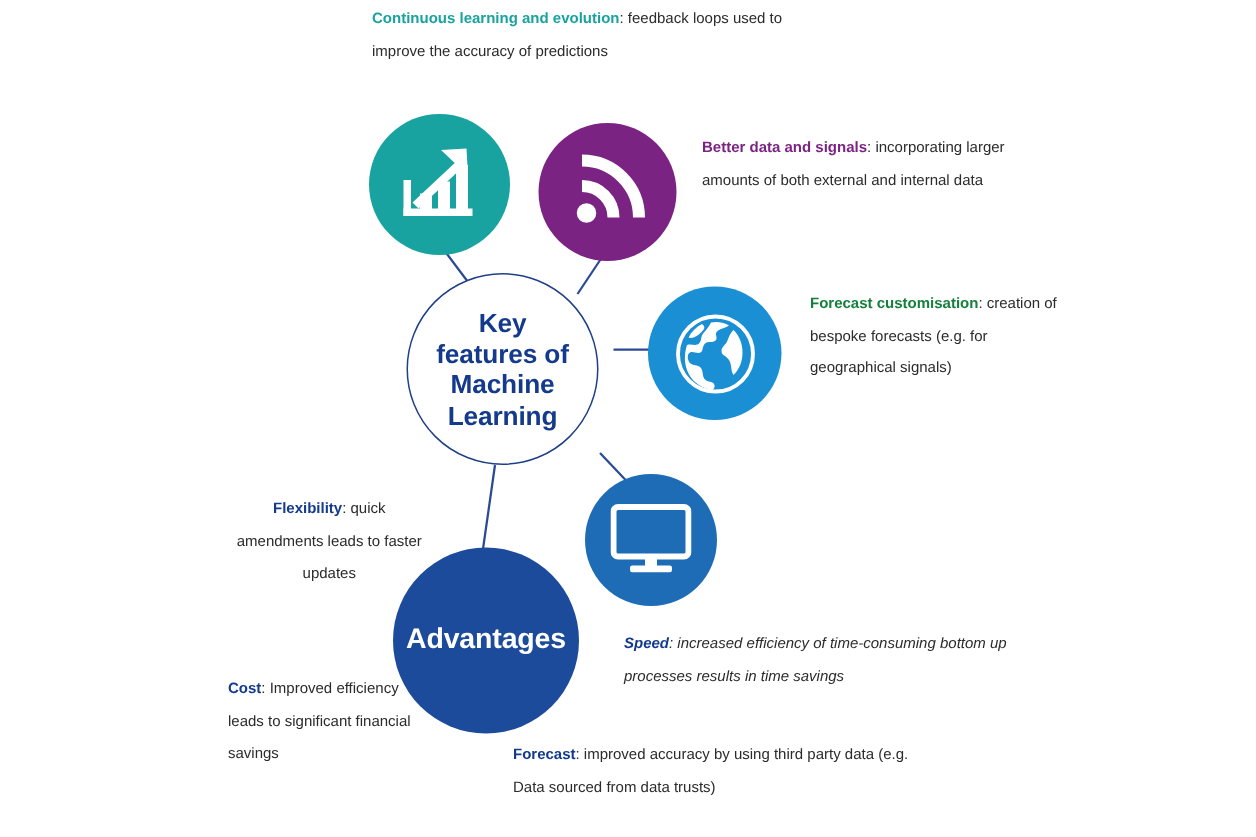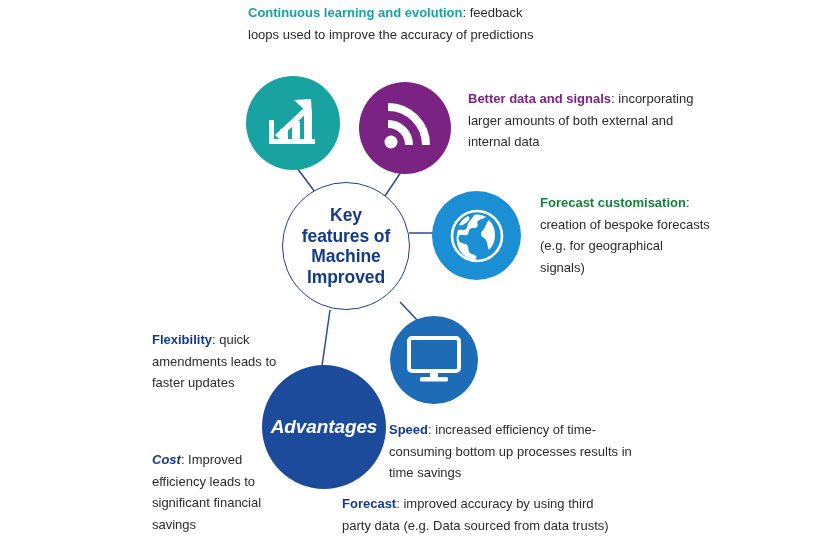--- a/index.html
+++ b/index.html
@@ -34,21 +34,21 @@
     box-sizing: border-box;
   }
   .icon-circle {
     display: flex;
     align-items: center;
     justify-content: center;
   }
   .icon-circle svg { display: block; }
 
   #hub {
-    left: 282px;
+    left: 271px;
     top: 182px;
     width: 128px;
     height: 128px;
     background: #ffffff;
     border: 1.6px solid #1f3f87;
     display: flex;
     align-items: center;
     justify-content: center;
     z-index: 3;
   }
@@ -71,63 +71,62 @@
     display: flex;
     align-items: center;
     justify-content: center;
   }
   #adv .adv-label {
     color: #ffffff;
     font-weight: bold;
     font-size: 19px;
     text-align: center;
     letter-spacing: -0.1px;
-    font-style: italic;
   }
 
   #c-learning  { left: 246px; top: 76px;  width: 94px; height: 94px; background: #18a3a0; z-index: 2; }
   #c-signals   { left: 359px; top: 82px;  width: 92px; height: 92px; background: #7b2382; z-index: 2; }
   #c-forecast  { left: 432px; top: 191px; width: 89px; height: 89px; background: #1b8fd4; z-index: 2; }
   #c-monitor   { left: 390px; top: 316px; width: 88px; height: 88px; background: #1d6cb5; z-index: 2; }
 
   
   .note {
     position: absolute;
-    font-size: 13px;
+    font-size: 10px;
     line-height: 21.5px;
     color: #2b2b2b;
     z-index: 4;
   }
   .note .lead {
     font-weight: bold;
   }
 
   #n-learning { left: 248px; top: 2px;   width: 300px; }
   #n-learning .lead { color: #18a3a0; }
 
   #n-signals  { left: 468px; top: 88px;  width: 240px; }
   #n-signals .lead { color: #7b2382; text-align: center; }
 
   #n-forecast { left: 540px; top: 192px; width: 170px; }
   #n-forecast .lead { color: #15803d; }
 
   #n-advanced { left: 498px; top: 327px; width: 200px; }
   #n-advanced .lead { color: #1a63ae; }
 
-  #n-speed    { left: 389px; top: 419px; width: 262px; }
+  #n-speed    { left: 416px; top: 419px; width: 262px; font-style: italic; }
   #n-speed .lead { color: #143a8c; }
 
   #n-accuracy { left: 342px; top: 493px; width: 270px; }
   #n-accuracy .lead { color: #143a8c; }
 
-  #n-flex     { left: 152px; top: 329px; width: 135px; }
+  #n-flex     { left: 152px; top: 329px; width: 135px; text-align: center; }
   #n-flex .lead { color: #143a8c; }
 
   #n-cost     { left: 152px; top: 449px; width: 135px; }
-  #n-cost .lead { color: #143a8c; font-style: italic; }
+  #n-cost .lead { color: #143a8c; }
 </style>
 </head>
 <body>
 
 <div id="canvas">
 
   <svg id="connectors" viewBox="0 0 837 558" width="837" height="558" aria-hidden="true">
     <g stroke="#2b4a94" stroke-width="1.5" fill="none">
       <line x1="318" y1="196" x2="297" y2="168"></line>
       <line x1="385" y1="196" x2="401" y2="172"></line>
@@ -181,21 +180,21 @@
 
   <div class="circle icon-circle" id="c-monitor">
     <svg width="54" height="48" viewBox="0 0 54 48">
       <rect x="2" y="2" width="50" height="33" rx="3" ry="3" fill="none" stroke="#ffffff" stroke-width="4"></rect>
       <rect x="23" y="35" width="8" height="7" fill="#ffffff"></rect>
       <rect x="13" y="41" width="28" height="4.5" rx="1.5" fill="#ffffff"></rect>
     </svg>
   </div>
 
   <div class="circle" id="hub">
-    <div class="hub-label"><span>Key</span><br><span>features of</span><br><span>Machine</span><br><span>Improved</span></div>
+    <div class="hub-label"><span>Key</span><br><span>features of</span><br><span>Machine</span><br><span>Learning</span></div>
   </div>
 
   <div class="circle" id="adv">
     <div class="adv-label">Advantages</div>
   </div>
 
   <div class="note" id="n-learning">
     <span class="lead">Continuous learning and evolution</span><span>: feedback loops used to improve the accuracy of predictions</span>
   </div>
 

